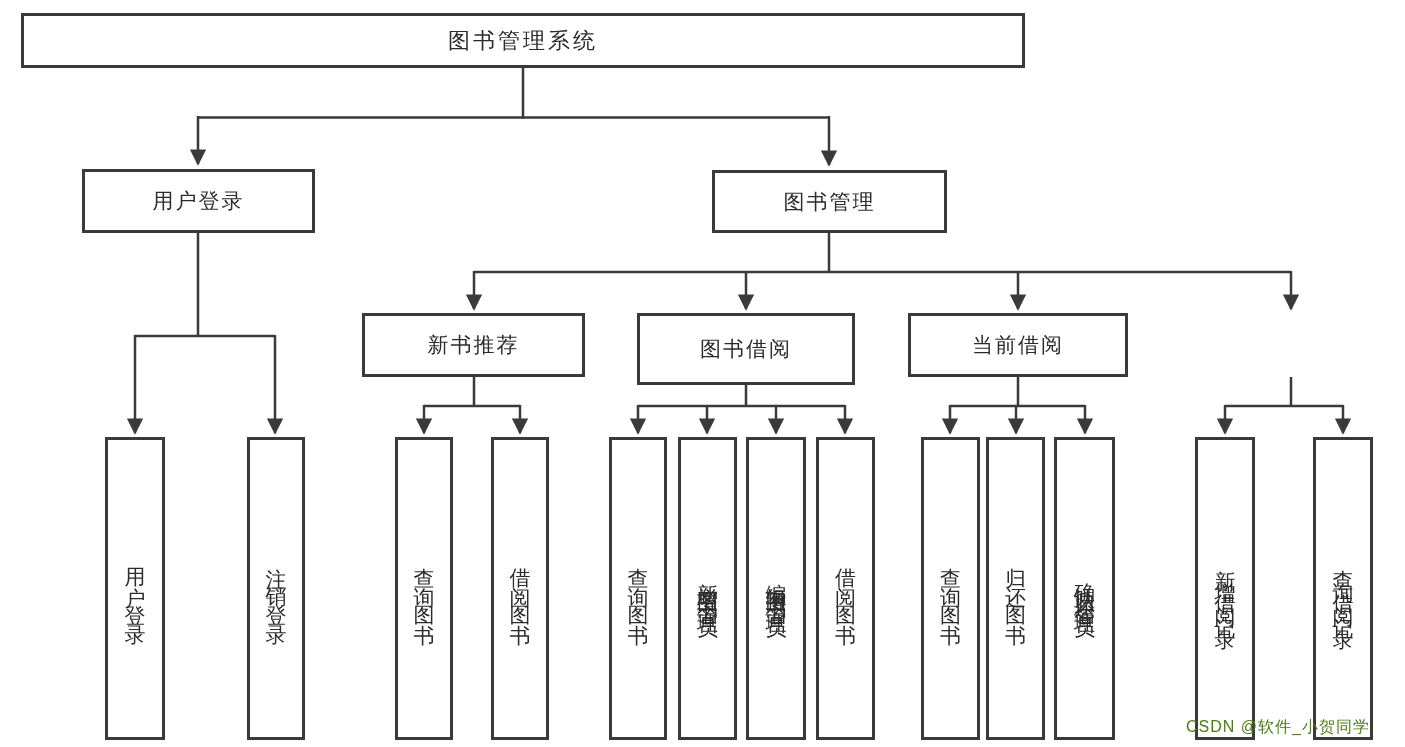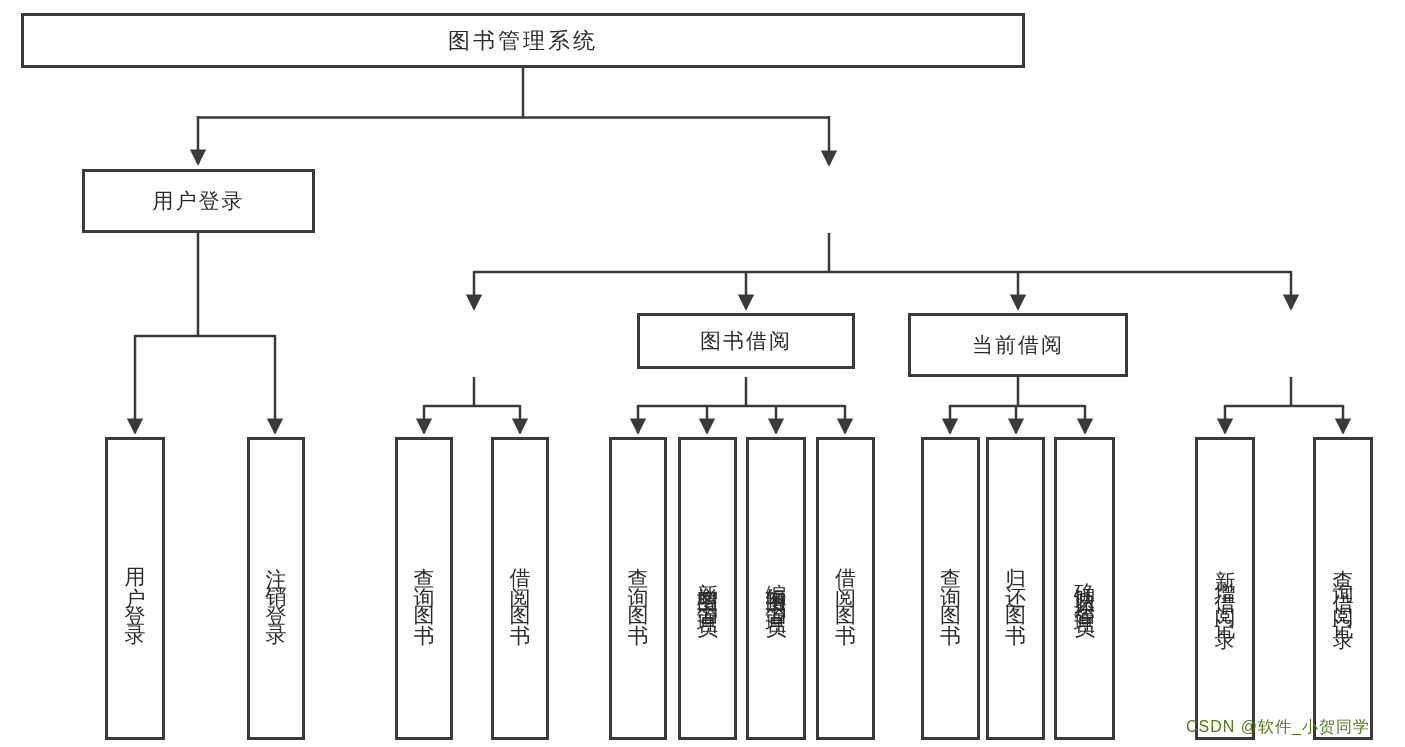--- a/index.html
+++ b/index.html
@@ -122,22 +122,28 @@
     </g>
   </svg>
 
   <div class="box h-box root-box" style="left:21px; top:13px; width:1004px; height:55px;text-align:center;">
     <span>图书管理系统</span>
   </div>
 
   <div class="box h-box" style="left:82px; top:169px; width:233px; height:64px;">
     <span>用户登录</span>
   </div>
+  <div class="box h-box" style="left:712px; top:170px; width:235px; height:63px;">
+    <span>图书管理</span>
+  </div>
 
-  <div class="box h-box" style="left:637px; top:313px; width:218px; height:56px;">
+  <div class="box h-box" style="left:362px; top:313px; width:223px; height:64px;">
+    <span>新书推荐</span>
+  </div>
+  <div class="box h-box" style="left:637px; top:313px; width:218px; height:72px;">
     <span>图书借阅</span>
   </div>
   <div class="box h-box" style="left:908px; top:313px; width:220px; height:64px;">
     <span>当前借阅</span>
   </div>
 
   <div class="box tall-box" style="left:105px; width:60px;">
     <span class="v-text v-short">用户登录</span>
   </div>
   <div class="box tall-box" style="left:247px; width:58px;">

